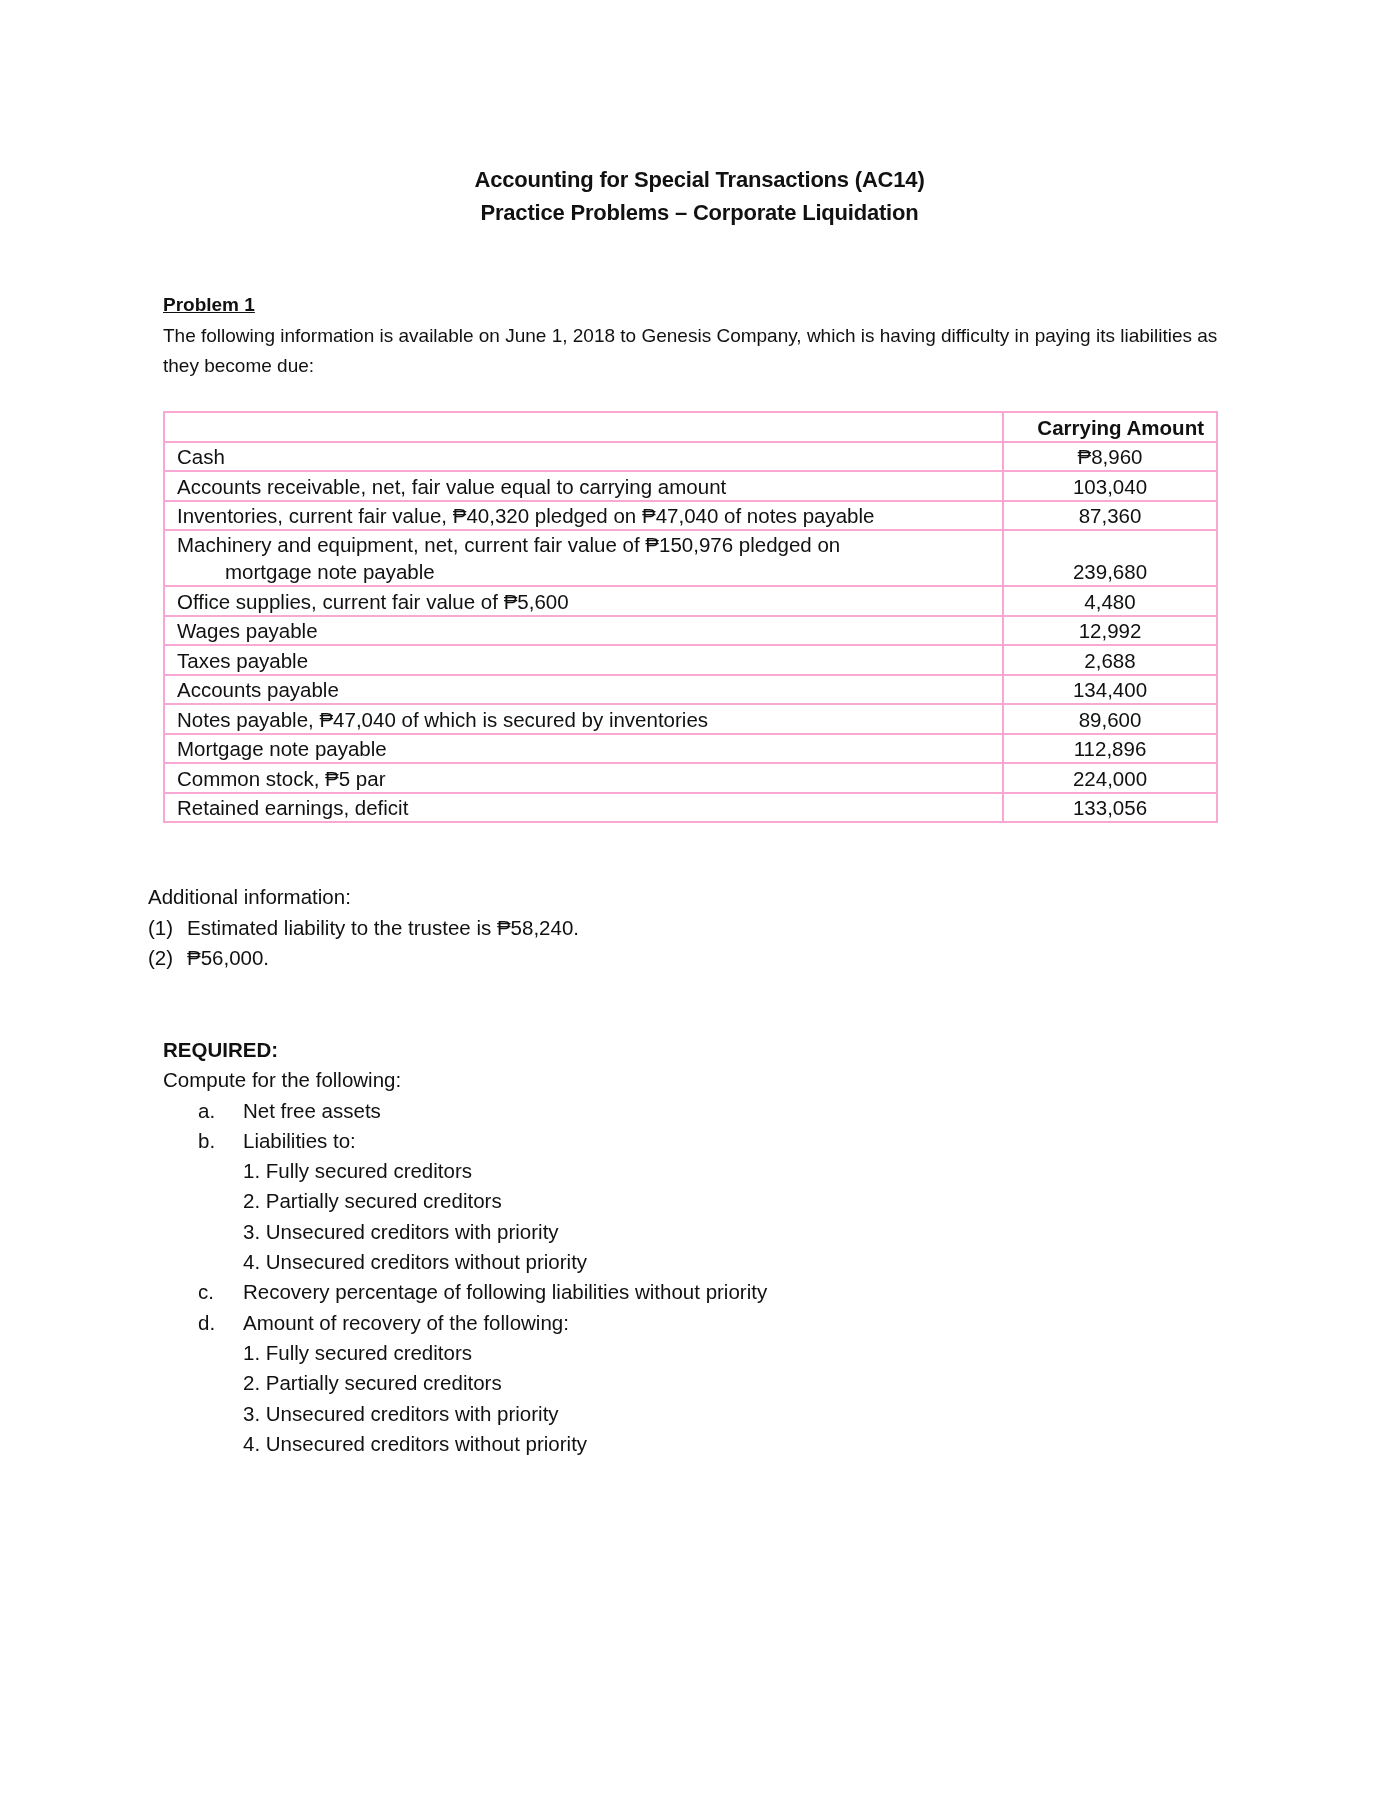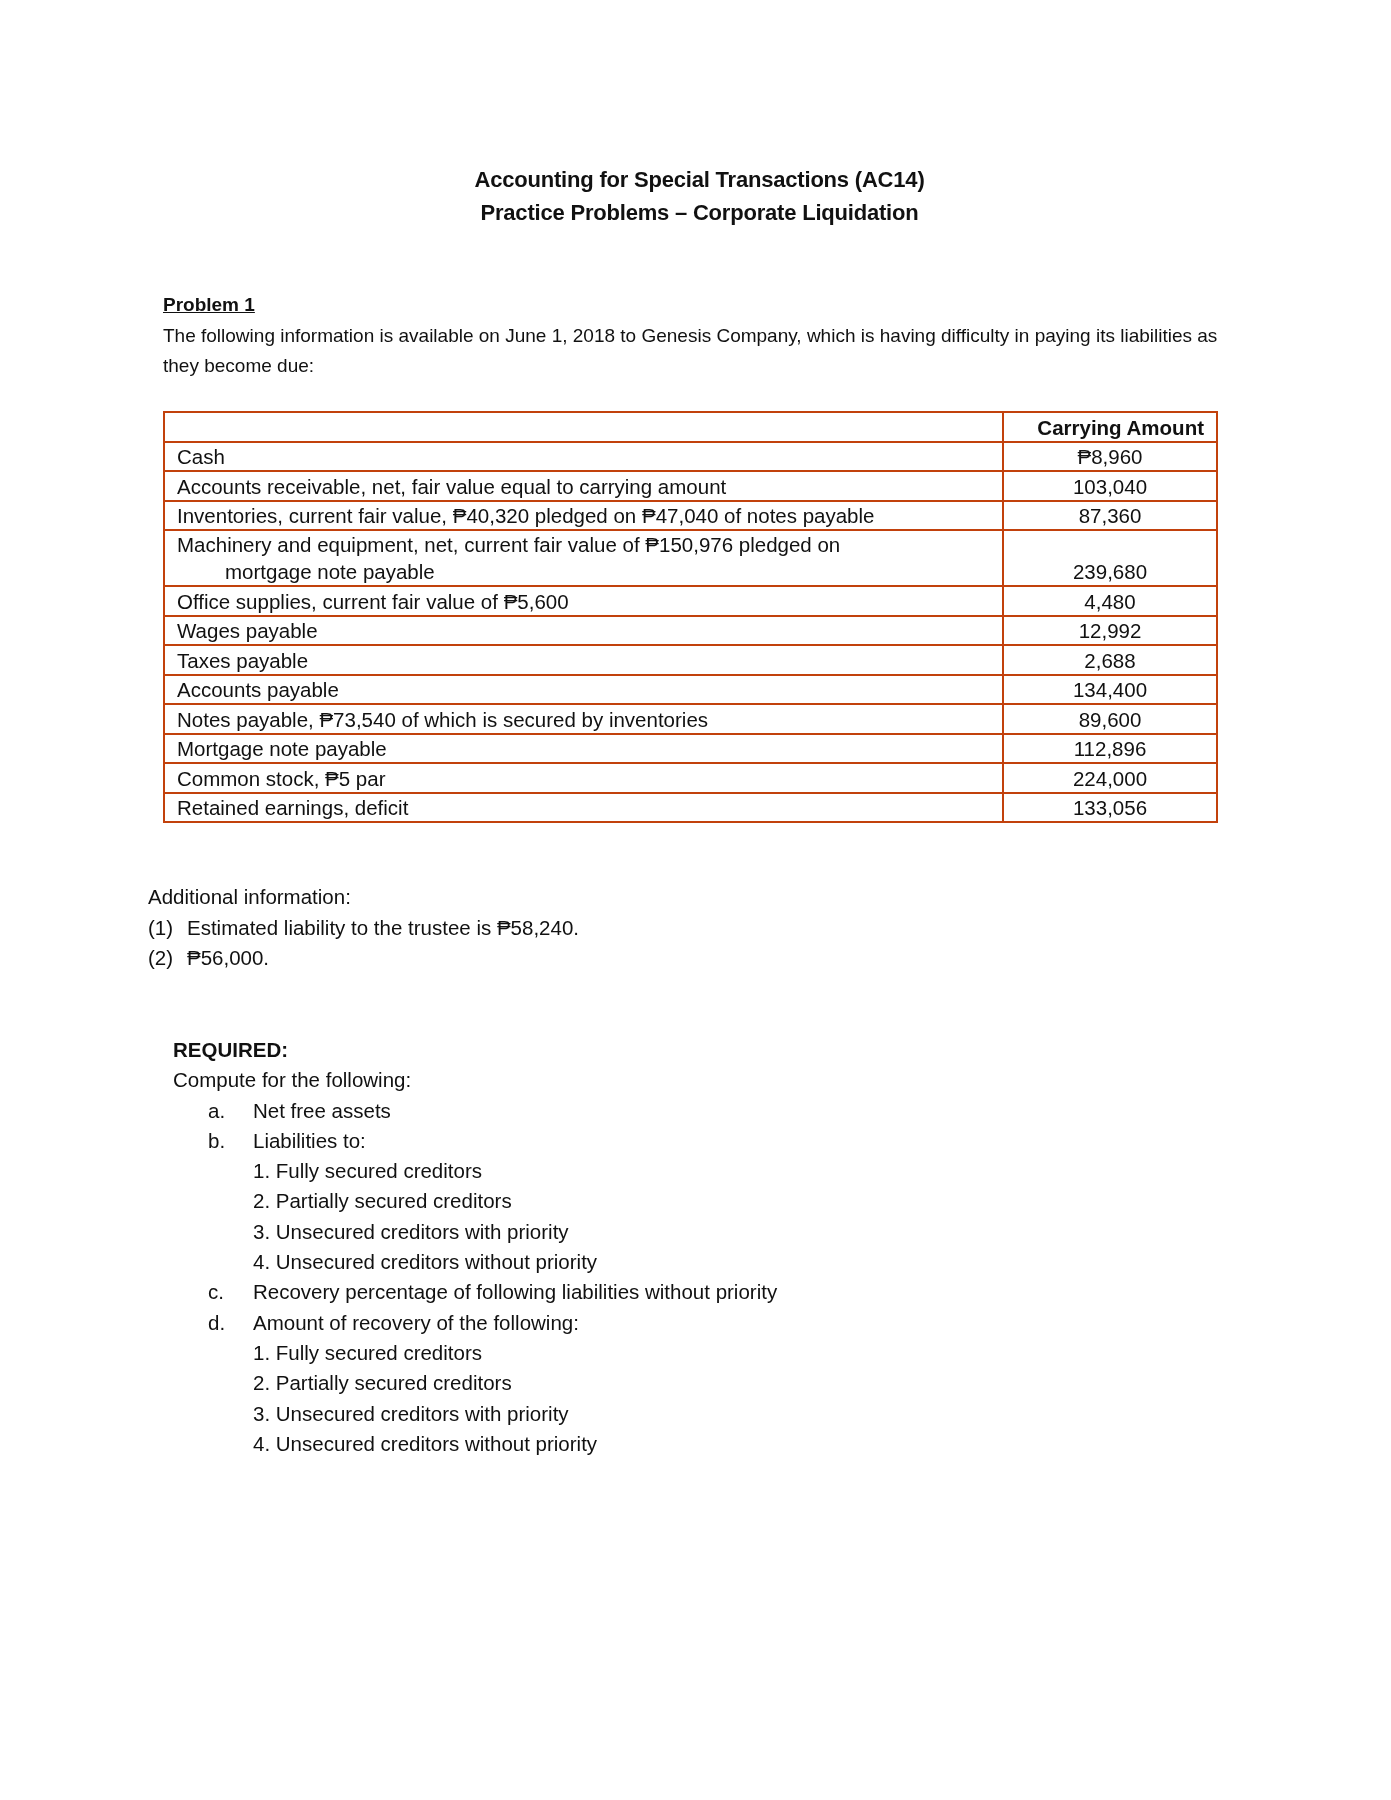--- a/index.html
+++ b/index.html
@@ -11,30 +11,30 @@
   .title-block { position: absolute; top: 163px; left: 4px; width: 1391px; text-align: center; }
   .title-line { font-weight: bold; font-size: 22px; line-height: 33px; letter-spacing: -0.2px; }
   .content { position: absolute; left: 163px; top: 290px; width: 1060px; font-size: 19px; line-height: 30.5px; }
   .problem-heading { font-weight: bold; text-decoration: underline; }
   .intro { margin: 0; }
   table.balances {
     position: absolute; left: 163px; top: 411px; width: 1055px;
     border-collapse: collapse; font-size: 20.5px;
   }
   table.balances td, table.balances th {
-    border: 2px solid #c2410c; padding: 0 12px; height: 27.5px; line-height: 27px; vertical-align: bottom;
+    border: 2px solid #f9a8d4; padding: 0 12px; height: 27.5px; line-height: 27px; vertical-align: bottom;
   }
   table.balances th { font-weight: bold; text-align: right; }
   td.label { text-align: left; }
   td.amount { text-align: center; width: 188px; }
   .indent-line { padding-left: 48px; display: block; }
   .additional { position: absolute; left: 148px; top: 882px; width: 1100px; font-size: 20.5px; line-height: 30.5px; }
   .add-item { display: flex; }
   .add-num { width: 39px; flex: none; }
-  .required { position: absolute; left: 173px; top: 1035px; width: 1100px; font-size: 20.5px; line-height: 30.3px; }
+  .required { position: absolute; left: 163px; top: 1035px; width: 1100px; font-size: 20.5px; line-height: 30.3px; }
   .req-heading { font-weight: bold; }
   .req-item { display: flex; padding-left: 35px; }
   .req-letter { width: 45px; flex: none; }
   .sub-item { padding-left: 80px; }
 </style>
 </head>
 <body>
 
 <div class="page">
 
@@ -83,21 +83,21 @@
     </tr>
     <tr>
       <td class="label">Taxes payable</td>
       <td class="amount">2,688</td>
     </tr>
     <tr>
       <td class="label">Accounts payable</td>
       <td class="amount">134,400</td>
     </tr>
     <tr>
-      <td class="label">Notes payable, ₱73,540 of which is secured by inventories</td>
+      <td class="label">Notes payable, ₱47,040 of which is secured by inventories</td>
       <td class="amount">89,600</td>
     </tr>
     <tr>
       <td class="label">Mortgage note payable</td>
       <td class="amount">112,896</td>
     </tr>
     <tr>
       <td class="label">Common stock, ₱5 par</td>
       <td class="amount">224,000</td>
     </tr>

